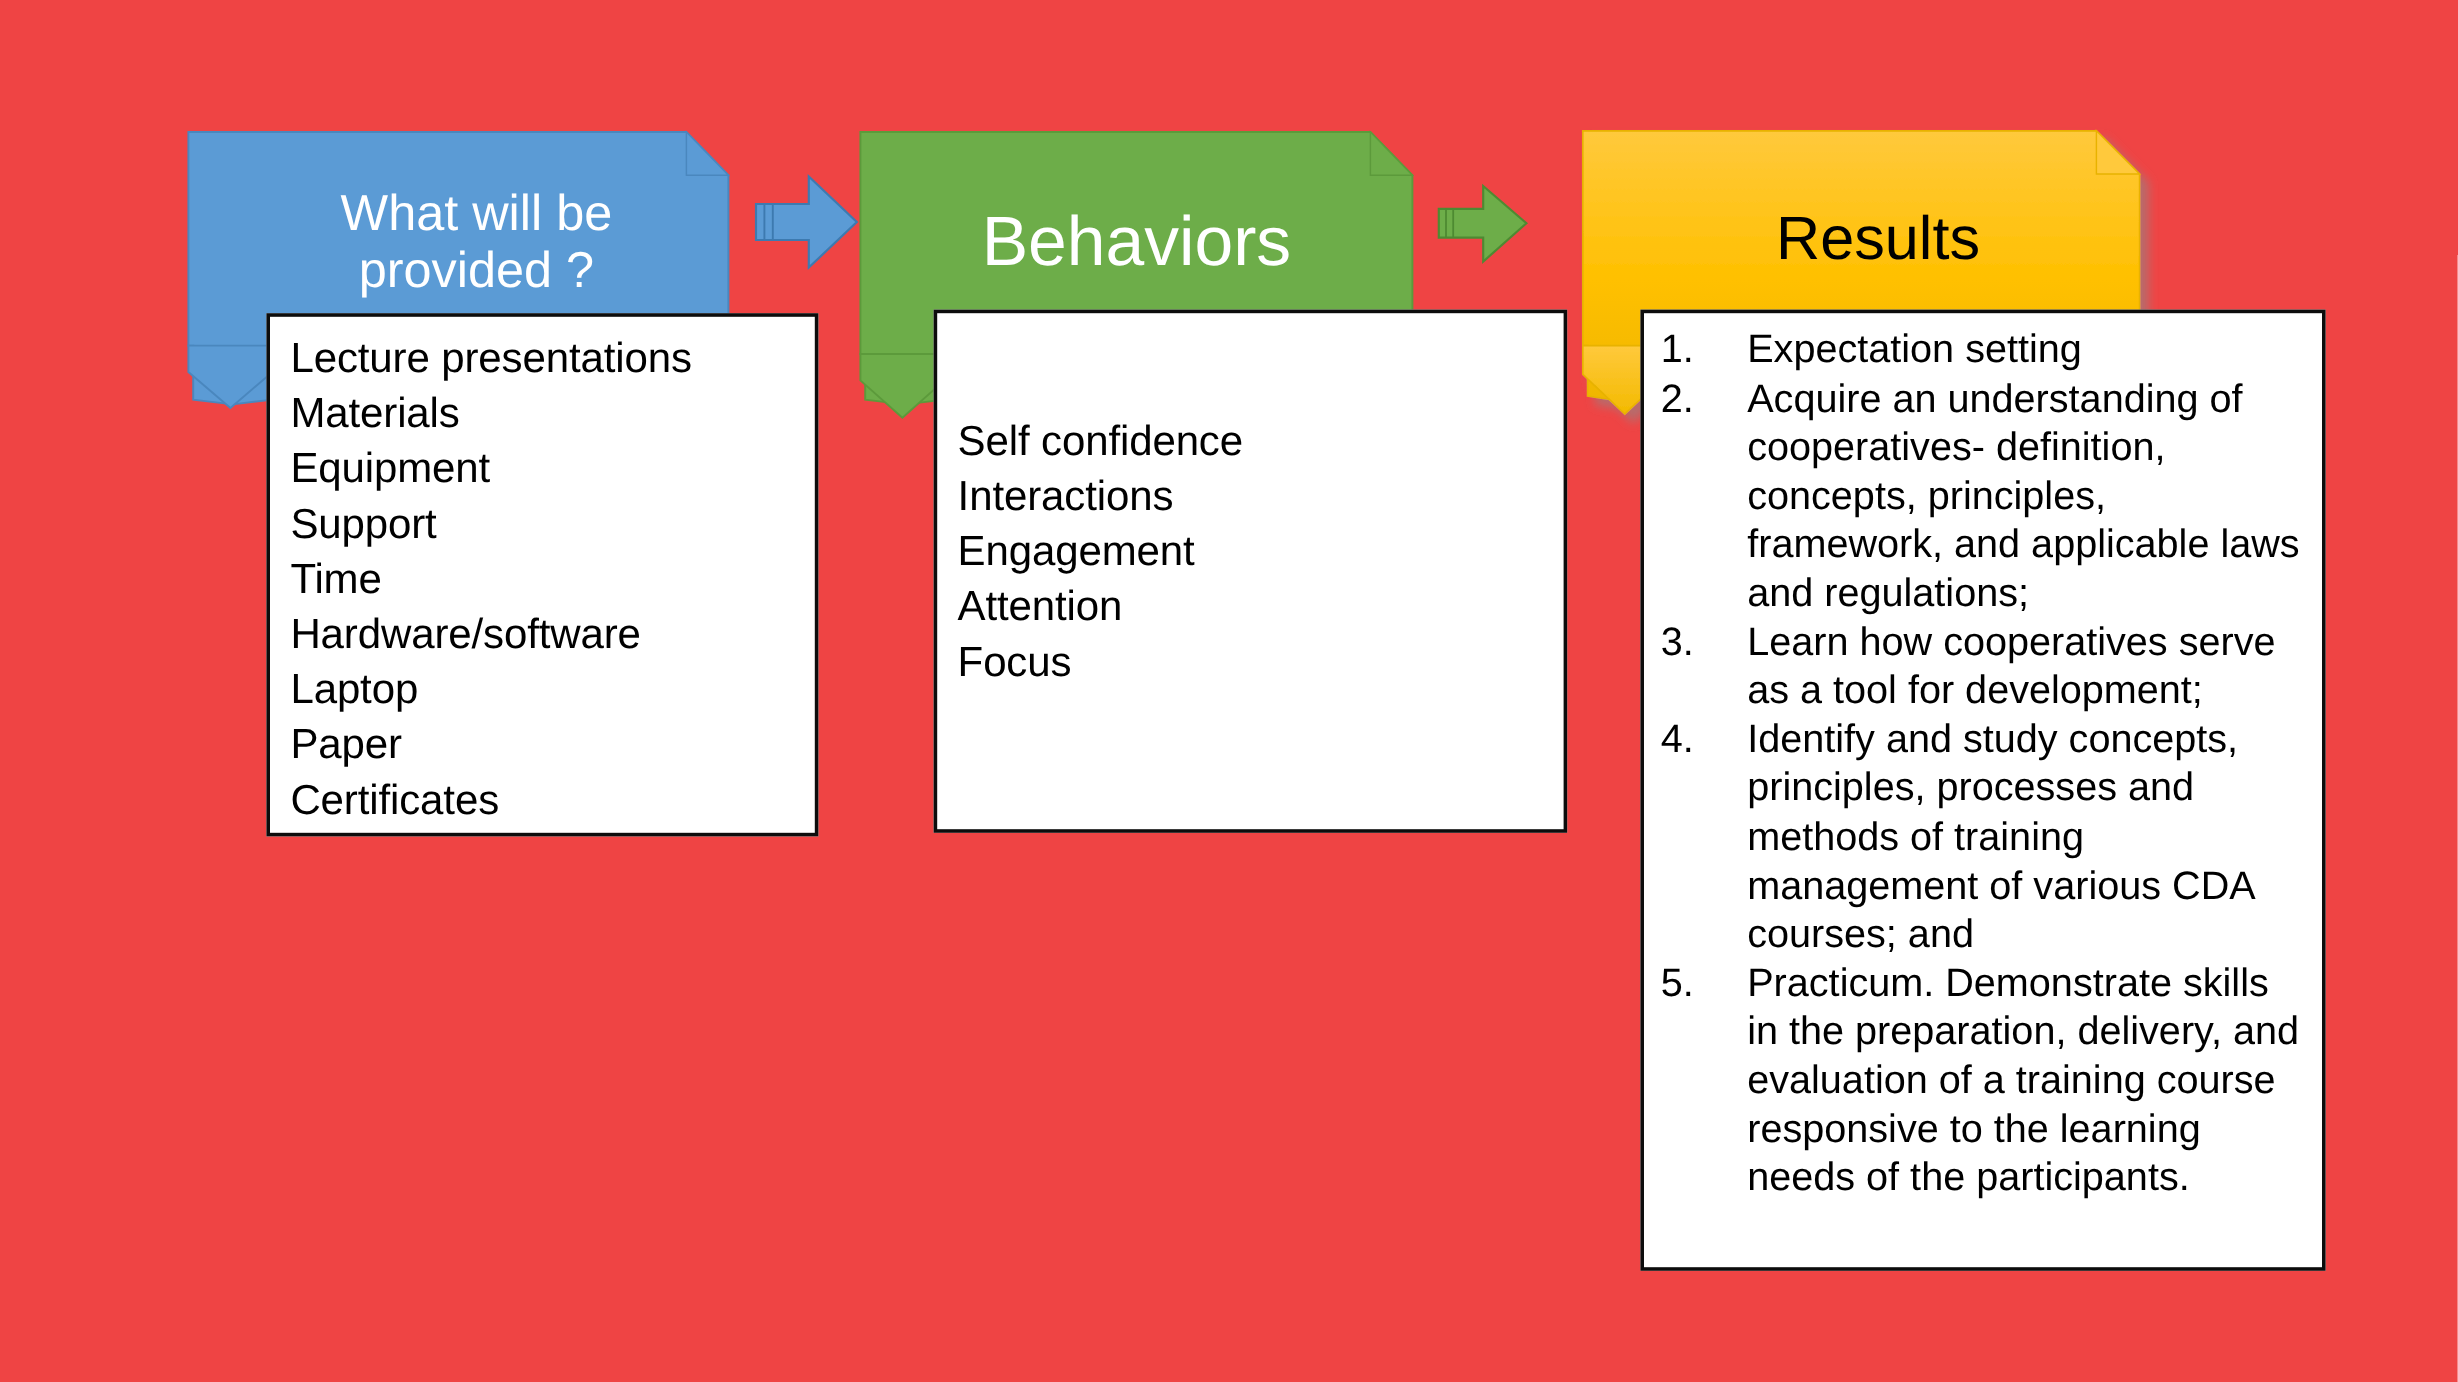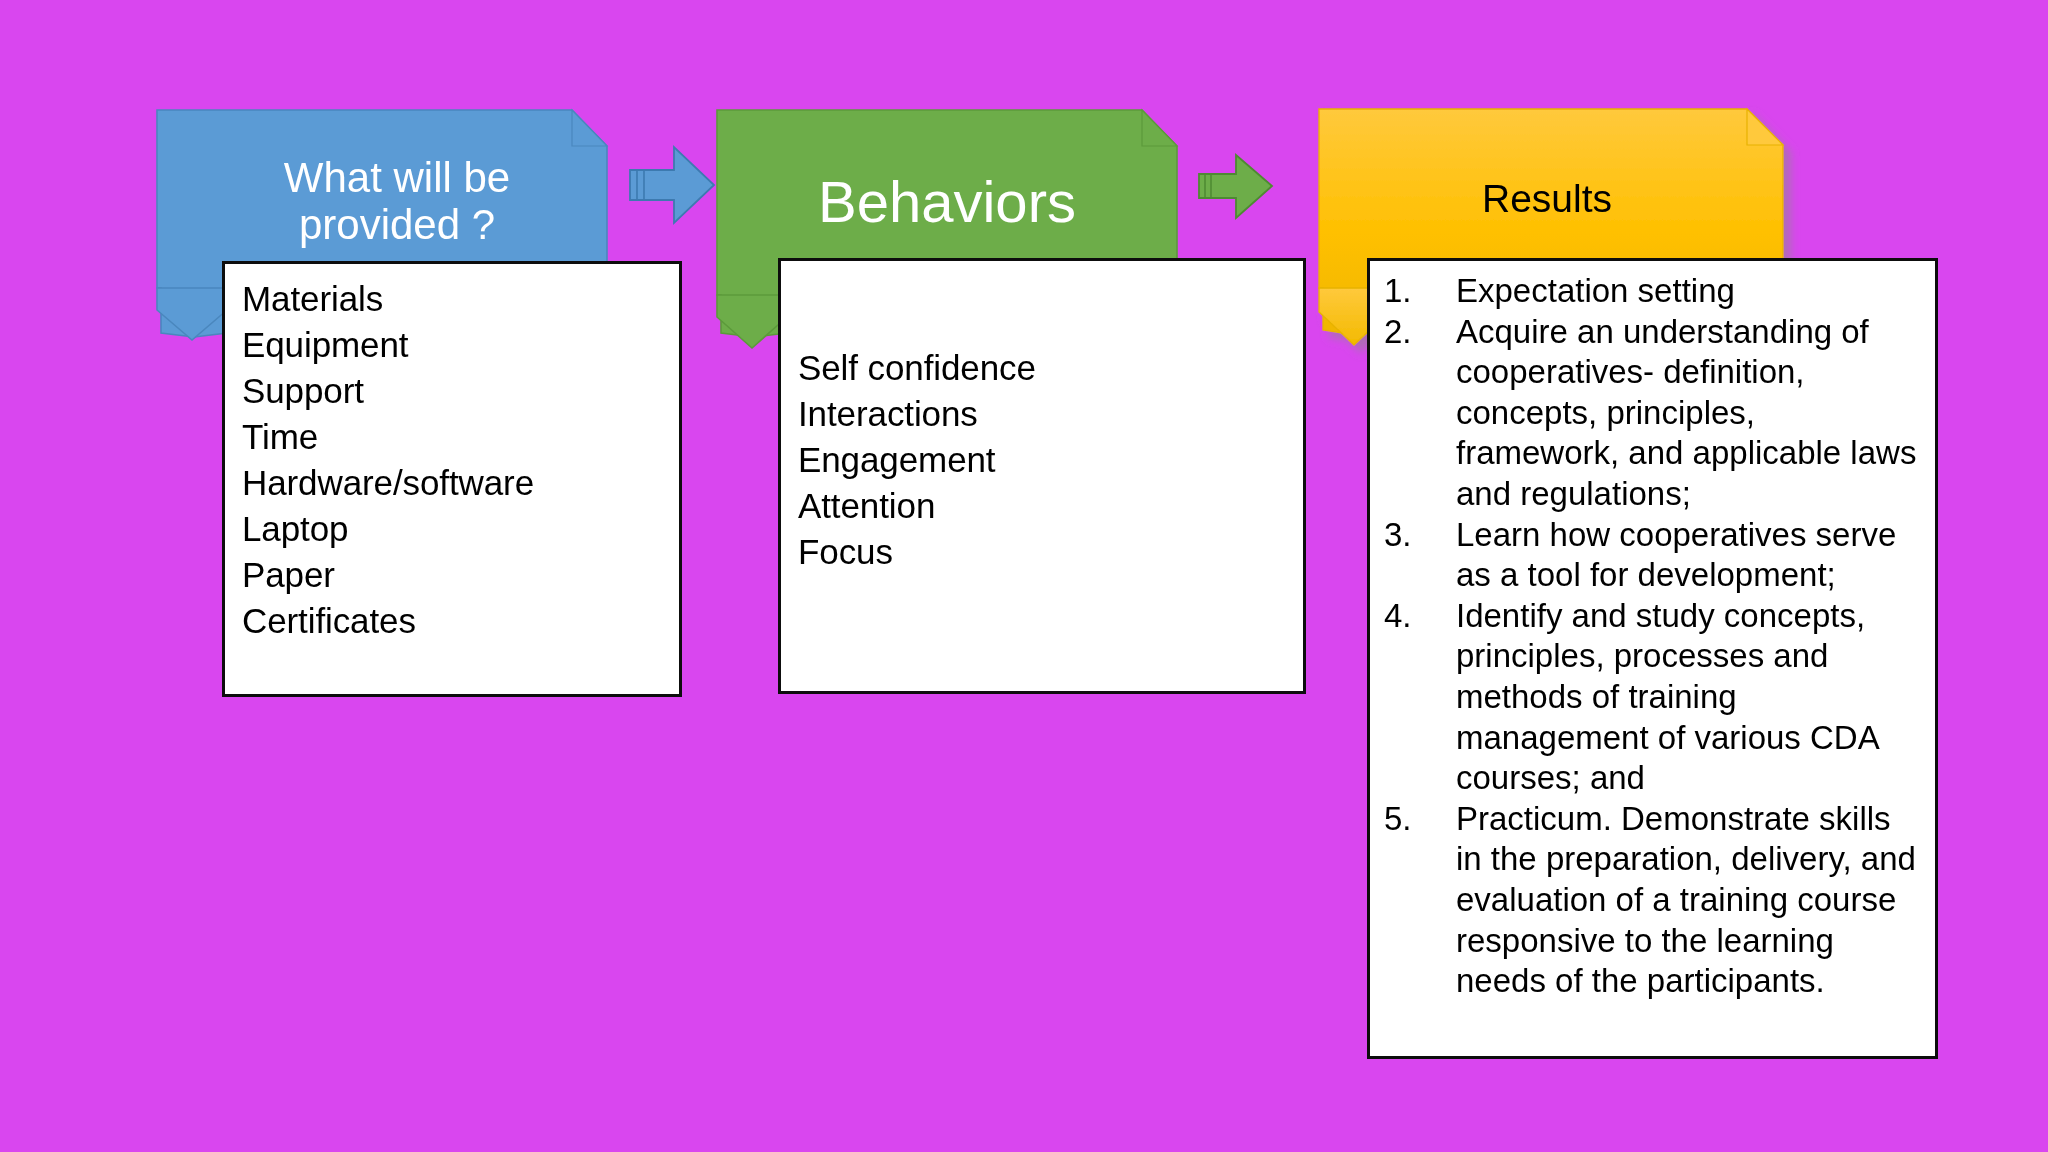--- a/index.html
+++ b/index.html
@@ -11,21 +11,21 @@
     width: 2048px;
     height: 1152px;
     background: #ffffff;
     font-family: "Liberation Sans", sans-serif;
     overflow: hidden;
   }
   #canvas {
     position: relative;
     width: 2048px;
     height: 1152px;
-    background: #d946ef;
+    background: #ef4444;
   }
 
   
   .banner {
     position: absolute;
     display: block;
   }
   .banner-svg { display: block; overflow: visible; }
 
   .banner-label {
@@ -107,20 +107,21 @@
       <path d="M 5 183 L 75 183 L 75 205 L 40 235 L 5 205 Z" fill="#5B9BD5" stroke="#4A87BE" stroke-width="1.6"></path>
 
       <path d="M 420 5 L 455 41 L 420 41 Z" fill="#5B9BD5" stroke="#4A87BE" stroke-width="1.2"></path>
     </svg>
     <div class="banner-label" style="left:30px; top:6px; width:430px; height:180px; font-size:42px; color:#FFFFFF;">What will be
 provided ?</div>
   </div>
 
   <div class="listbox" style="left:222px; top:261px; width:460px; height:436px;">
     <ul class="plain-list soft-list" style="position:absolute; left:17px; top:12px;">
+      <li>Lecture presentations</li>
       <li>Materials</li>
       <li>Equipment</li>
       <li>Support</li>
       <li>Time</li>
       <li>Hardware/software</li>
       <li>Laptop</li>
       <li>Paper</li>
       <li>Certificates</li>
     </ul>
   </div>
@@ -175,21 +176,21 @@
         <filter id="resultsShadow" x="-12%" y="-12%" width="130%" height="140%">
           <feDropShadow dx="7" dy="7" stdDeviation="4" flood-color="#8a8a8a" flood-opacity="0.55"></feDropShadow>
         </filter>
       </defs>
       <g filter="url(#resultsShadow)">
         <path d="M 4 4 L 432 4 L 468 40 L 468 183 L 74 183 L 74 225 L 40 230 L 8 225 L 8 183 L 4 183 Z" fill="url(#resultsGrad)" stroke="#E8B200" stroke-width="1.4"></path>
         <path d="M 4 183 L 74 183 L 74 207 L 39 240 L 4 207 Z" fill="url(#resultsTailGrad)" stroke="#E8B200" stroke-width="1.4"></path>
       </g>
       <path d="M 432 4 L 468 40 L 432 40 Z" fill="#FFC93C" stroke="#E8B200" stroke-width="1.2"></path>
     </svg>
-    <div class="banner-label" style="left:2px; top:6px; width:460px; height:175px; font-size:39px; color:#000000;text-align:center;">Results</div>
+    <div class="banner-label" style="left:20px; top:6px; width:460px; height:175px; font-size:51px; color:#000000;text-align:center;">Results</div>
   </div>
 
   <div class="listbox" style="left:1367px; top:258px; width:571px; height:801px;">
     <ol class="num-list" style="position:absolute; left:14px; top:10px; width:540px;">
       <li>
         <span class="marker">1.</span>
         <span>Expectation setting</span>
       </li>
       <li>
         <span class="marker">2.</span>

